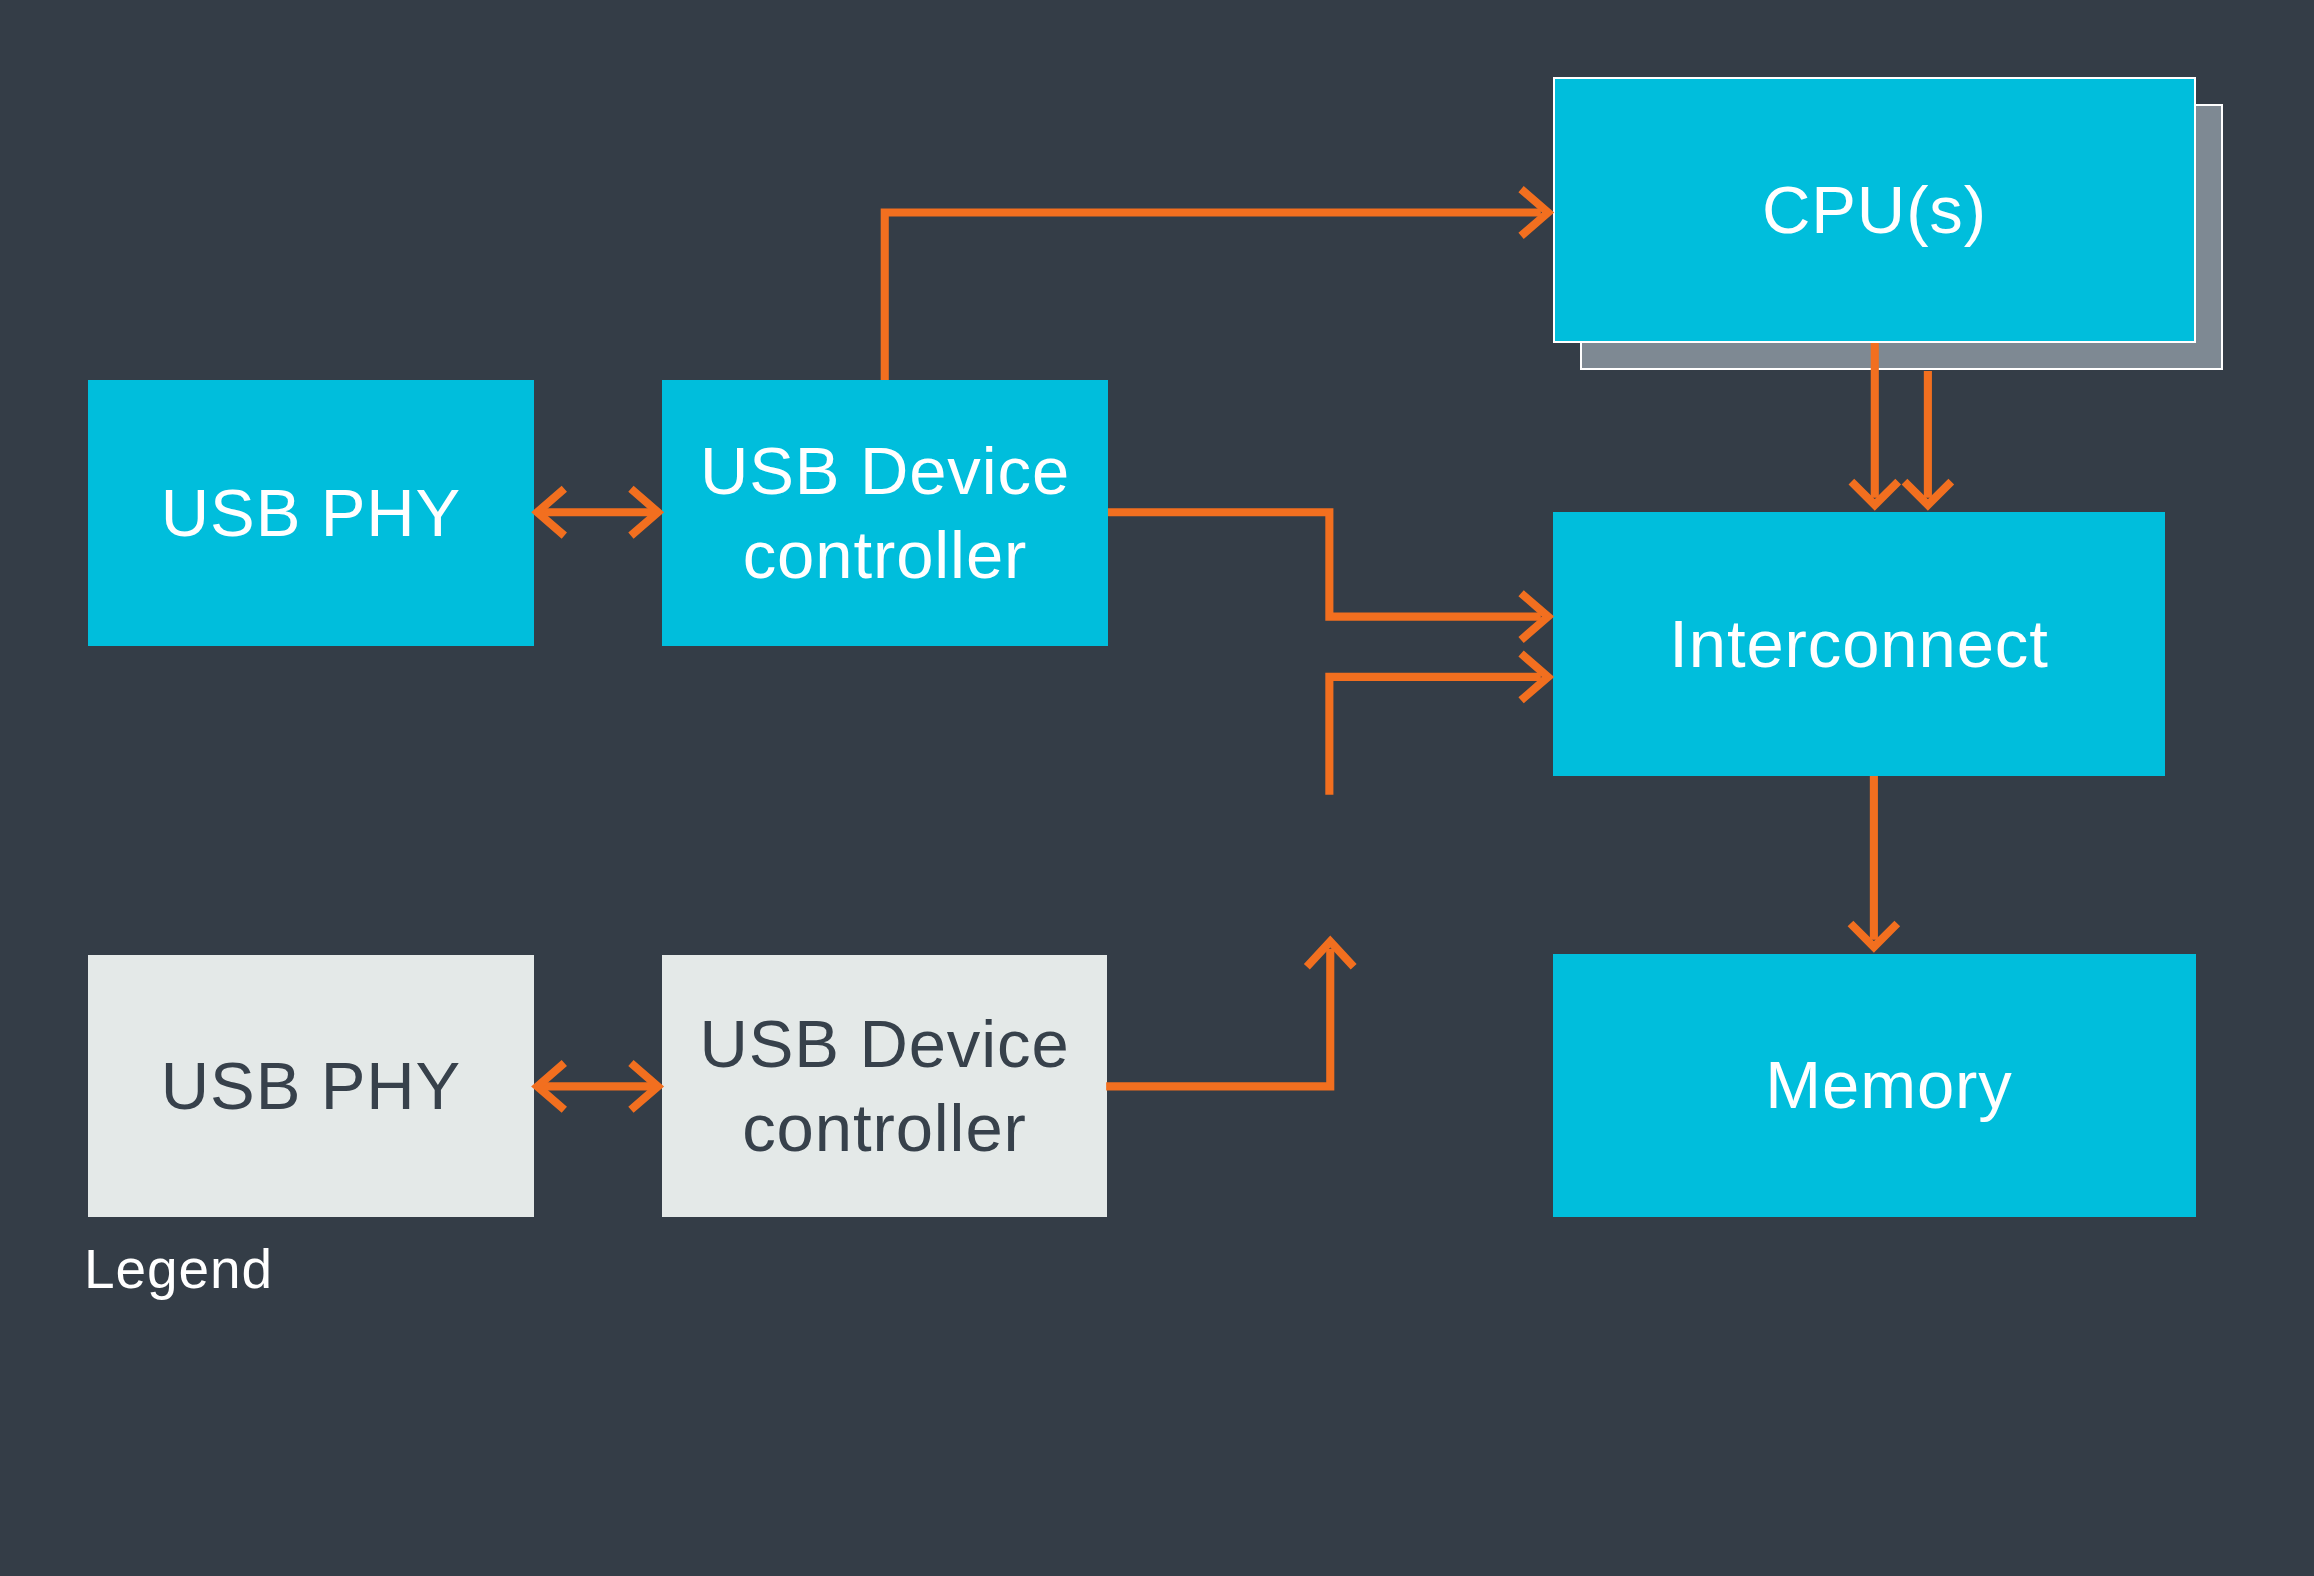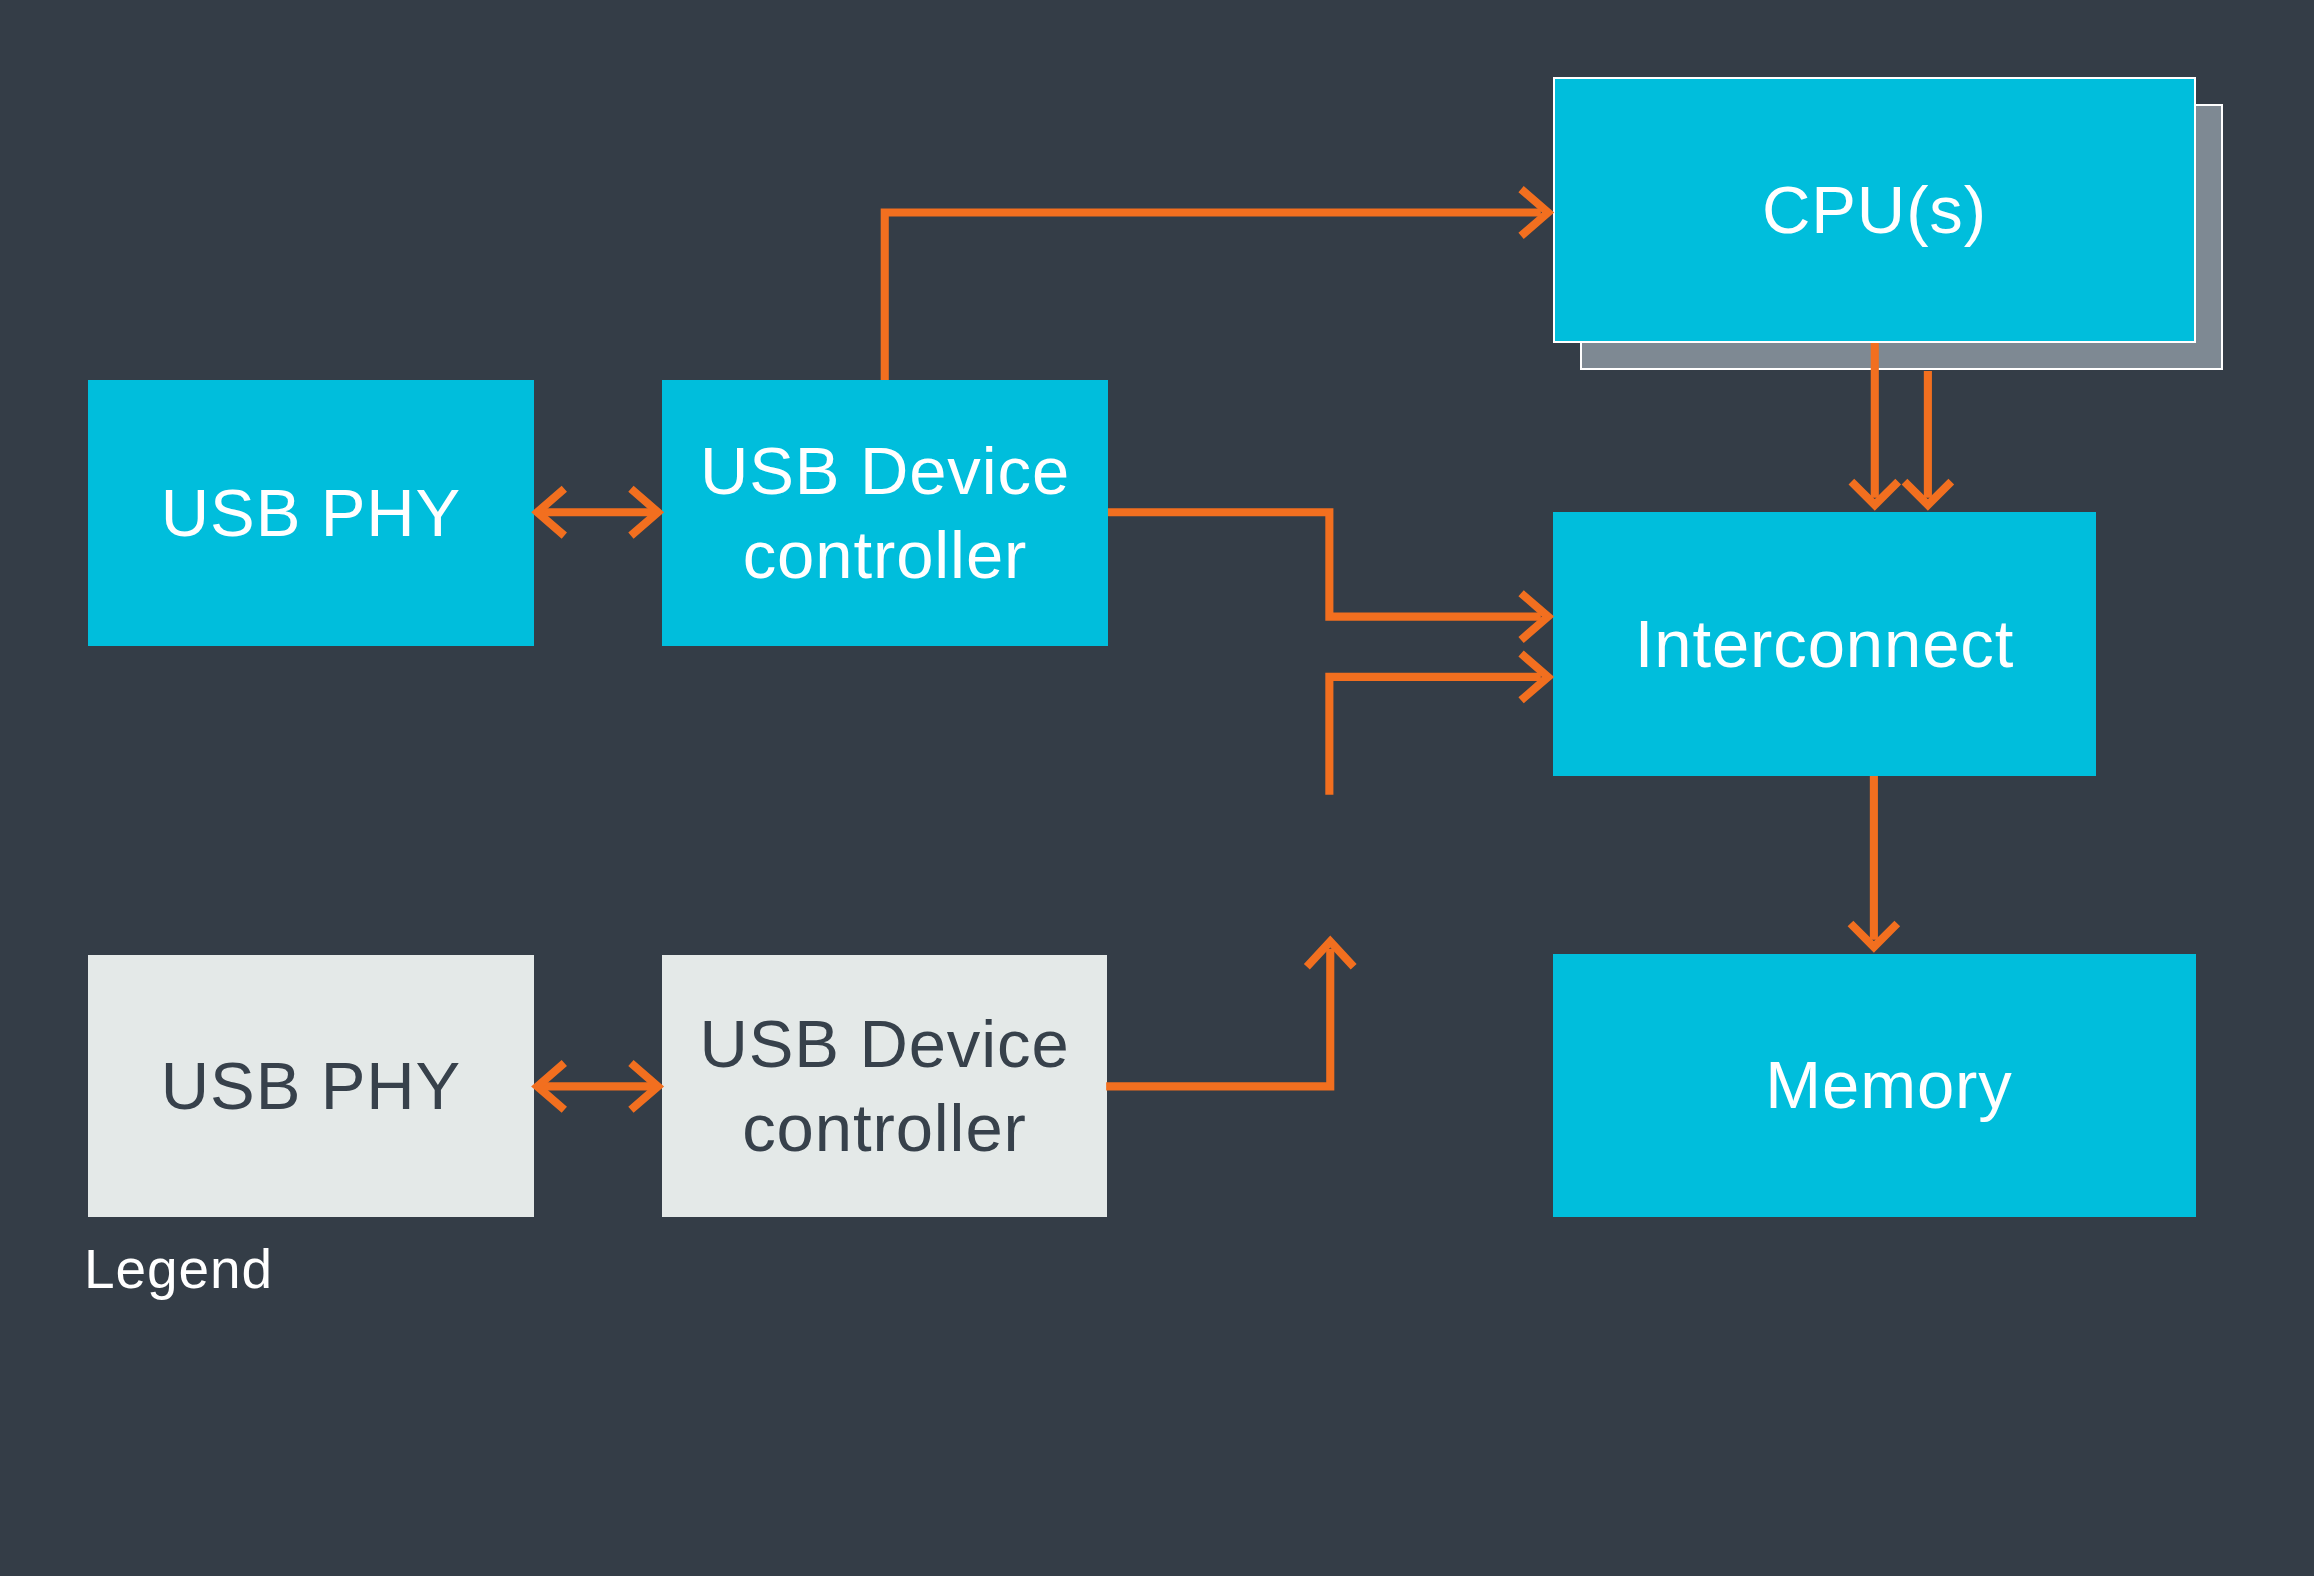--- a/index.html
+++ b/index.html
@@ -33,21 +33,21 @@
   .ded   { background: var(--light, #E4E9E8); color: var(--darktext, #37414B); }
 
   
   #b-usb-phy-top    { left:  88px; top:  380px; width: 446px; height: 266px; }
   #b-usb-dc-top     { left: 662px; top:  380px; width: 446px; height: 266px; }
   #b-cpu-shadow     { left: 1580px; top: 104px; width: 643px; height: 266px;
                       background: var(--shadow, #7E8993);
                       border: 2.7px solid #FFFFFF; z-index: 1; }
   #b-cpu            { left: 1553px; top:  77px; width: 643px; height: 266px;
                       border: 2.7px solid #FFFFFF; z-index: 2; }
-  #b-interconnect   { left: 1553px; top:  512px; width: 543px; height: 264px; }
+  #b-interconnect   { left: 1553px; top:  512px; width: 612px; height: 264px; }
   #b-memory         { left: 1553px; top: 954px; width: 643px; height: 263px; padding-left: 29px; }
   #b-cortex-m       { left: 1169px; top:  795px; width: 320px; height: 140px; }
   #b-usb-phy-bot    { left:  88px; top: 955px; width: 446px; height: 262px; }
   #b-usb-dc-bot     { left: 662px; top: 955px; width: 445px; height: 262px; }
 
   #arrow-layer {
     position: absolute;
     left: 0; top: 0;
     z-index: 5;
     pointer-events: none;

